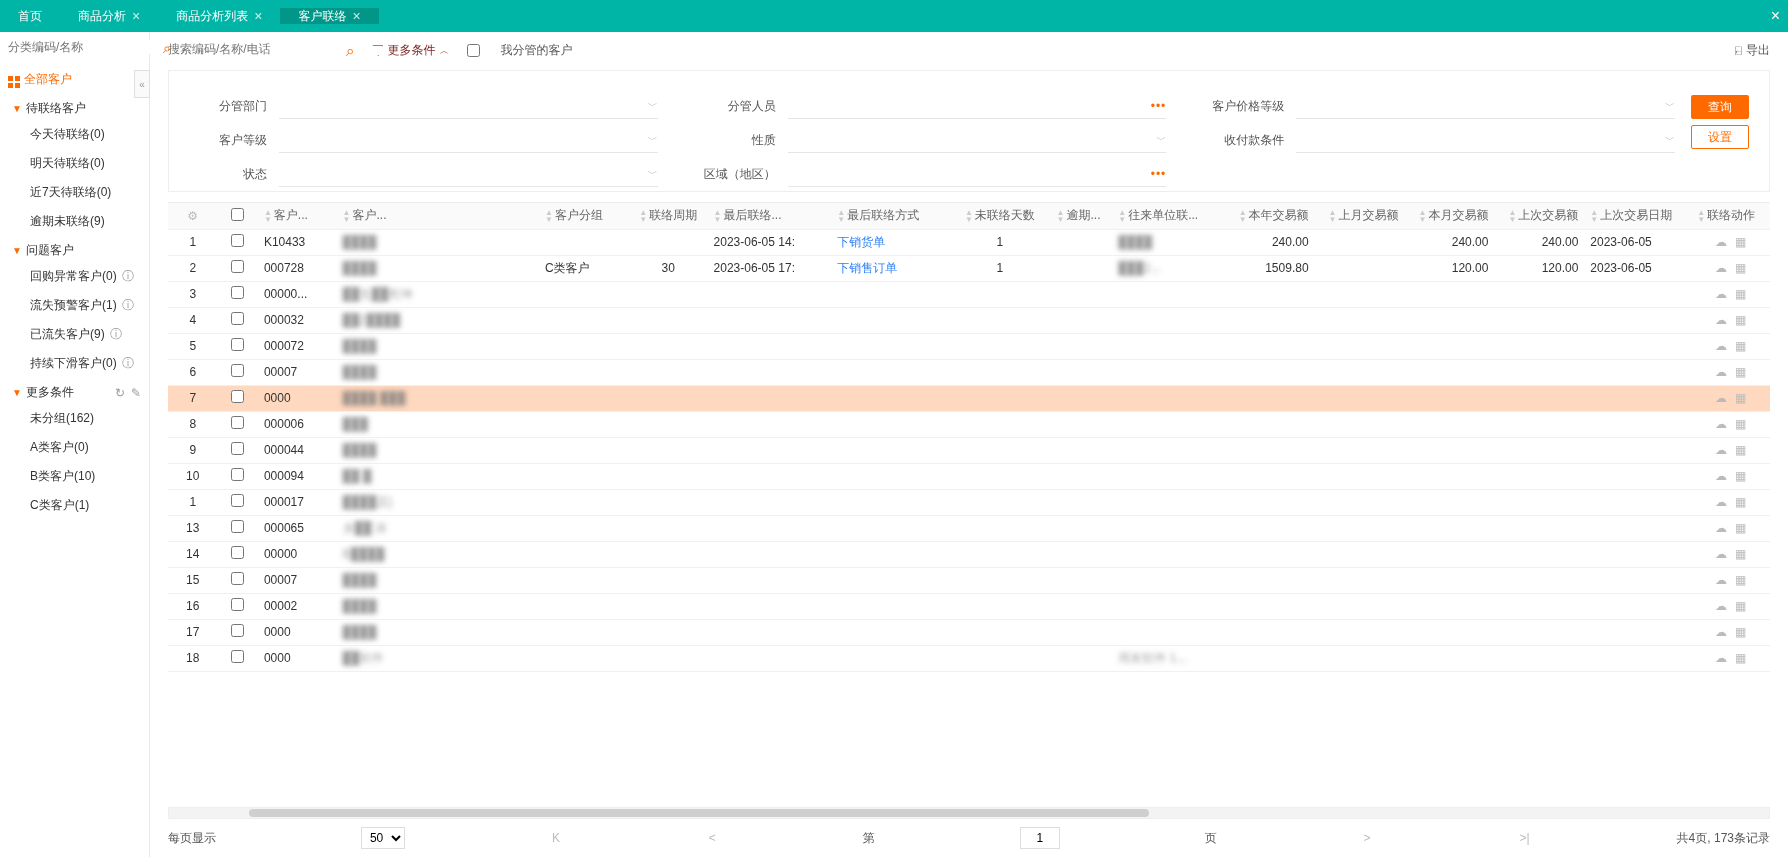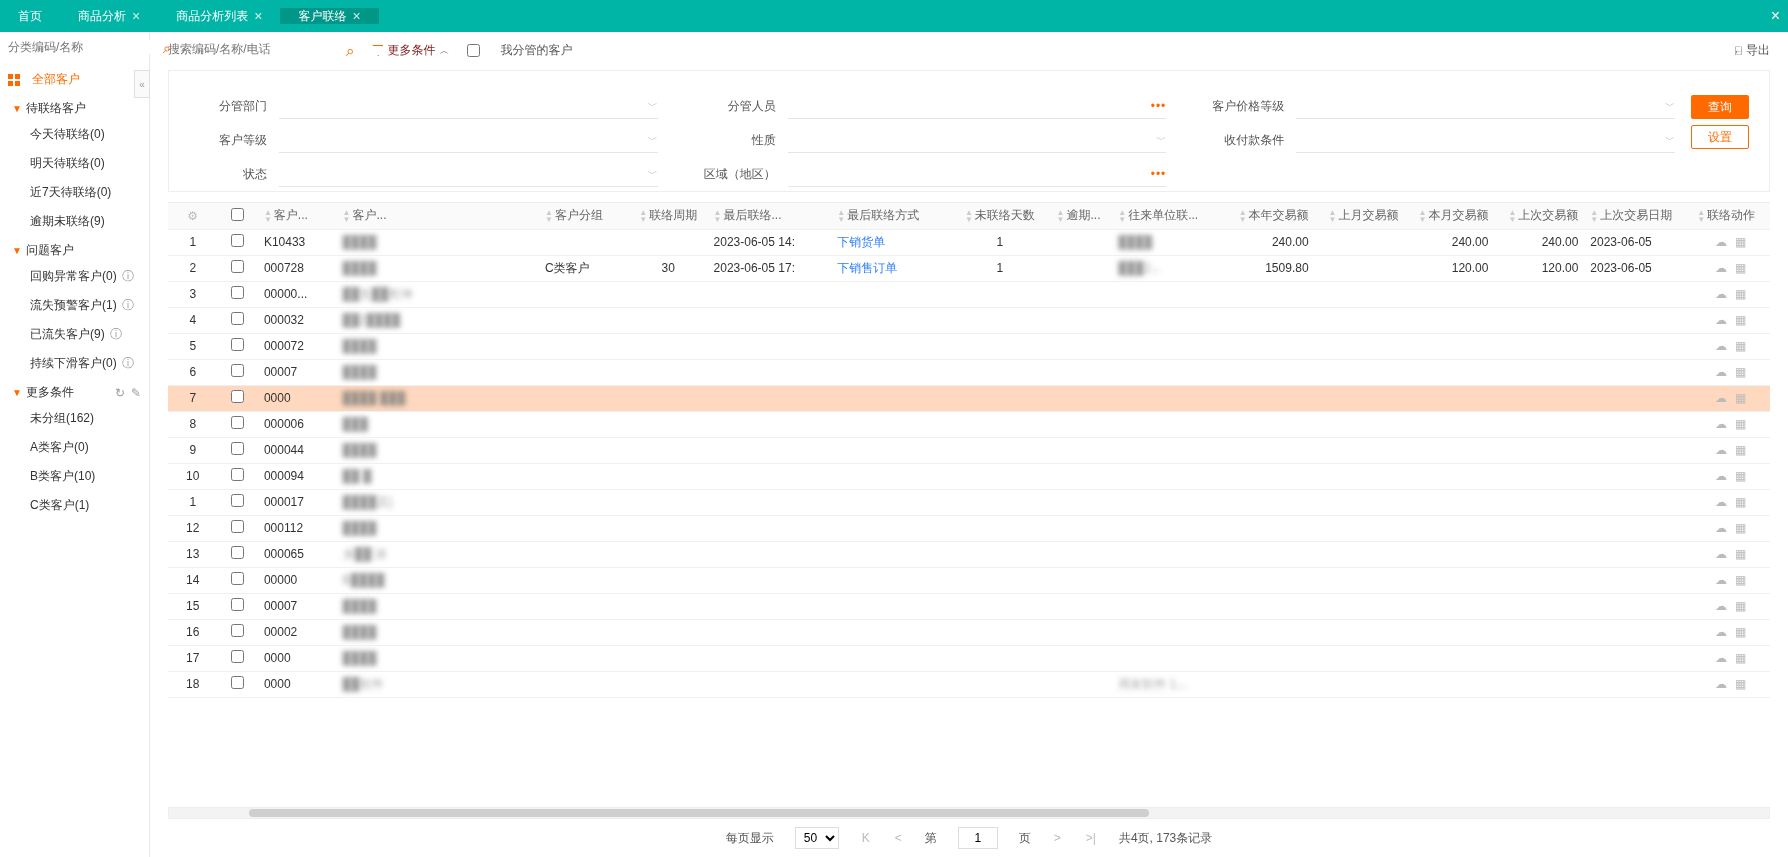--- a/index.html
+++ b/index.html
@@ -10,21 +10,21 @@
 .tab.active{background:#009688}
 .tab-close{font-size:14px;opacity:.8}
 .tabs-close-all{position:absolute;right:8px;color:#fff;font-size:16px;cursor:pointer}
 .body{flex:1;display:flex;overflow:hidden}
 .sidebar{width:150px;border-right:1px solid #e8e8e8;padding:8px 0;position:relative;background:#fff}
 .sidebar-search{display:flex;align-items:flex-start;padding:0 8px 8px}
 .sidebar-search input{flex:1;border:none;outline:none;font-size:12px;color:#999}
 .search-icon{color:#ff6a00;font-size:14px}
 .sidebar-collapse{position:absolute;right:-1px;top:38px;width:16px;height:28px;border:1px solid #e0e0e0;background:#fafafa;display:flex;align-items:center;justify-content:center;color:#999;cursor:pointer;font-size:10px}
 .tree{padding:0 8px}
-.tree-root{color:#ff6a00;display:flex;align-items:center;gap:12px;padding:6px 0;font-weight:500}
+.tree-root{color:#ff6a00;display:flex;align-items:flex-end;gap:4px;padding:6px 0;font-weight:500}
 .grid-icon{display:inline-block;width:12px;height:12px;position:relative}
 .grid-icon::before,.grid-icon::after{content:"";position:absolute;background:#ff6a00}
 .grid-icon::before{width:5px;height:5px;box-shadow:7px 0 #ff6a00,0 7px #ff6a00,7px 7px #ff6a00}
 .tree-group{padding:6px 0 3px 4px;display:flex;align-items:center;gap:4px;color:#333}
 .tree-caret{color:#ff6a00;font-size:10px}
 .tree-item{padding:6px 0 6px 22px;color:#333;cursor:pointer}
 .tree-item .q{color:#999;margin-left:2px}
 .tree-group .extra{margin-left:auto;color:#999;display:flex;gap:6px}
 .main{flex:1;display:flex;flex-direction:column;overflow:hidden}
 .toolbar{display:flex;align-items:flex-start;padding:10px 18px;gap:18px}
@@ -52,21 +52,21 @@
 th{background:#fafafa;color:#666;font-weight:normal;position:sticky;top:0}
 th .sort{color:#ccc;font-size:8px;display:inline-block;line-height:7px;vertical-align:middle;margin-right:2px}
 td.num,th.num{text-align:right}
 td.center,th.center{text-align:center}
 tr.hl td{background:#ffd9bf}
 .gear{color:#bbb}
 .link{color:#2d7ff9;cursor:pointer}
 .blur{color:transparent;text-shadow:0 0 5px rgba(120,120,120,.7)}
 .row-actions{display:flex;gap:8px;justify-content:center;color:#bbb}
 .row-actions span{cursor:pointer}
-.pager{display:flex;align-items:center;justify-content:center;gap:21px;padding:8px 18px;color:#555}
+.pager{display:flex;align-items:center;justify-content:space-between;gap:21px;padding:8px 18px;color:#555}
 .pager select,.pager input{border:1px solid #ddd;height:22px;padding:0 4px;background:#fff}
 .pager .nav{color:#bbb;cursor:pointer;padding:0 2px}
 .hscroll{height:12px;margin:0 18px;background:#f3f3f3;position:relative;border:1px solid #eee}
 .hscroll::before{content:"";position:absolute;left:80px;top:1px;height:8px;width:900px;background:#cfcfcf;border-radius:4px}
 </style>
 </head>
 <body>
 
 <div class="app">
   <div class="tabs">
@@ -508,44 +508,20 @@
                 <td class="num"></td>
                 <td></td>
                 <td class="center">
                   <div class="row-actions">
                     <span>☁</span>
                     <span>▦</span>
                   </div>
                 </td>
               </tr>
               <tr>
-                <td class="center">12</td>
-                <td class="center"><input type="checkbox" style=""></td>
-                <td>000112</td>
-                <td><span class="blur">████</span></td>
-                <td></td>
-                <td class="center"></td>
-                <td></td>
-                <td></td>
-                <td class="center"></td>
-                <td></td>
-                <td></td>
-                <td class="num"></td>
-                <td class="num"></td>
-                <td class="num"></td>
-                <td class="num"></td>
-                <td></td>
-                <td class="center">
-                  <div class="row-actions">
-                    <span>☁</span>
-                    <span>▦</span>
-                  </div>
-                </td>
-              </tr>
-              <tr>
                 <td class="center">13</td>
                 <td class="center"><input type="checkbox" style=""></td>
                 <td>000065</td>
                 <td><span class="blur">乡██ 涛</span></td>
                 <td></td>
                 <td class="center"></td>
                 <td></td>
                 <td></td>
                 <td class="center"></td>
                 <td></td>

